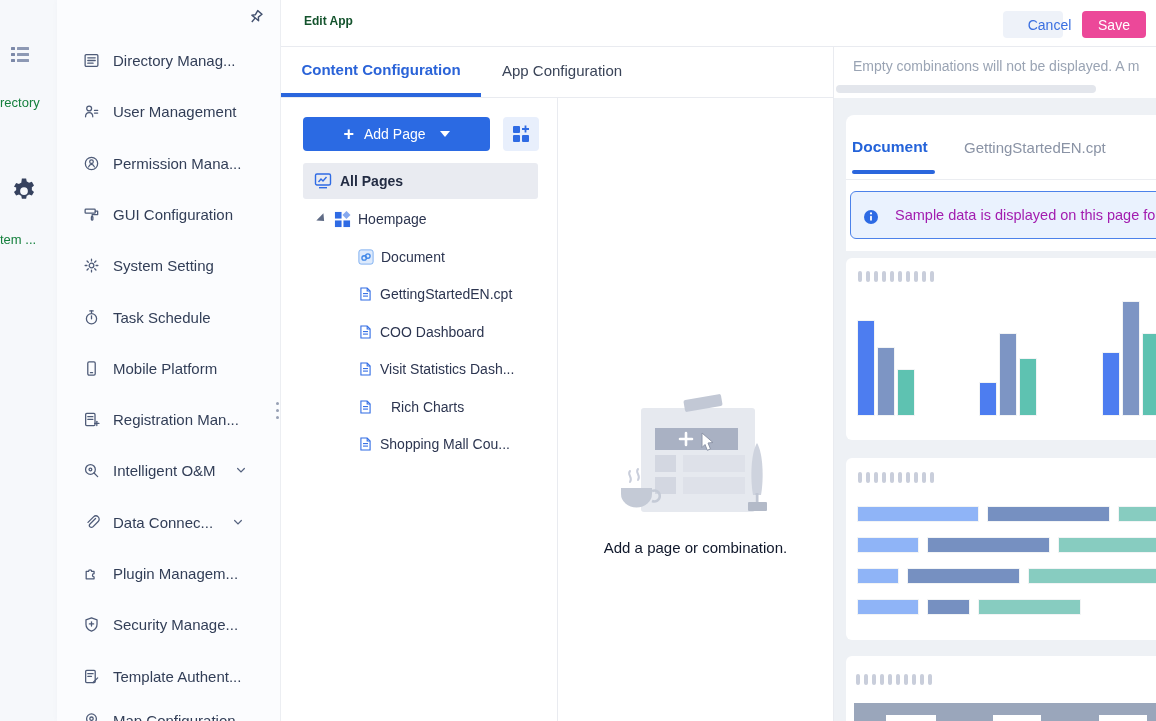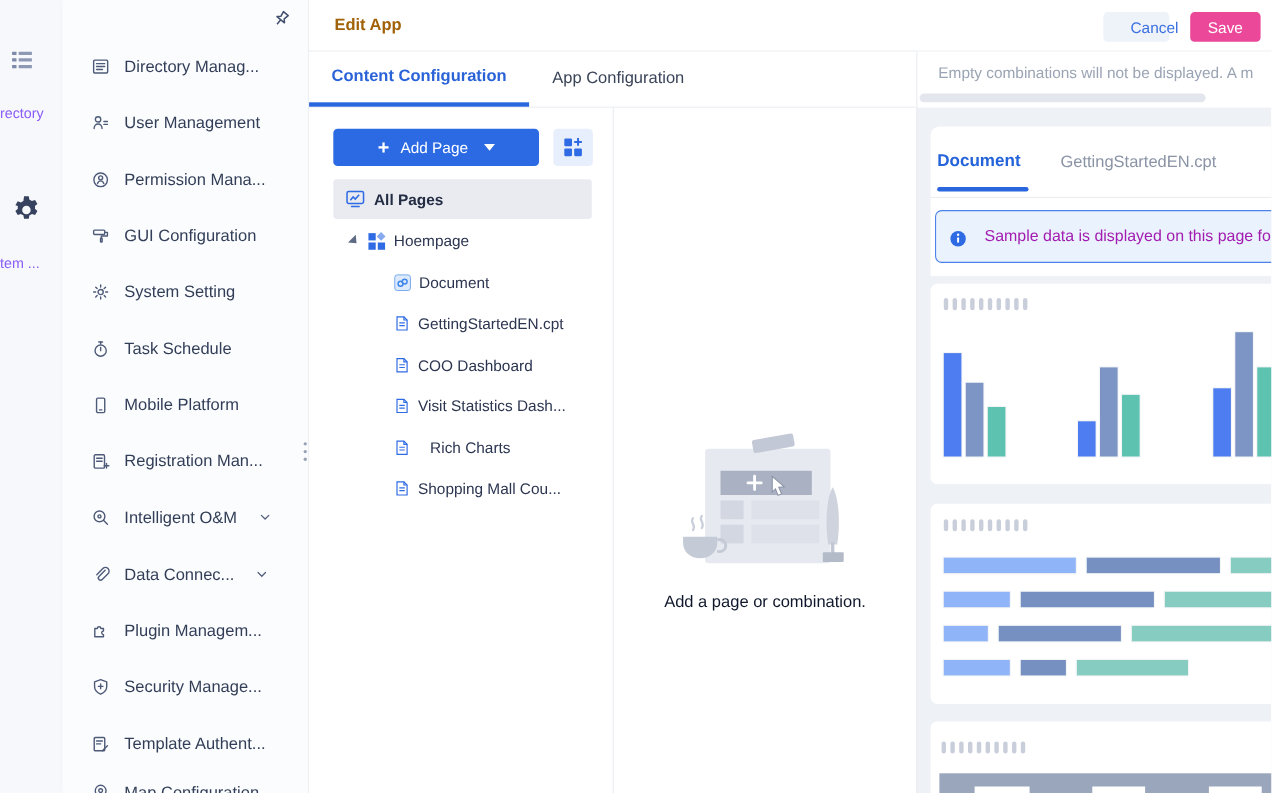--- a/index.html
+++ b/index.html
@@ -3,36 +3,36 @@
 <meta charset="utf-8">
 <style>
   * { margin:0; padding:0; box-sizing:border-box; }
   html,body { background:#fff; }
   body { font-family:"Liberation Sans","DejaVu Sans",sans-serif; }
   #app { position:relative; width:1156px; height:721px; overflow:hidden; background:#fff; }
   .abs { position:absolute; }
 
   
   .rail { left:0; top:0; width:57px; height:721px; background:#f6f8fb; }
-  .rail-label { left:0; width:70px; color:#8b5cf6; font-size:13px; white-space:nowrap; }
+  .rail-label { left:0; width:70px; color:#15803d; font-size:13px; white-space:nowrap; }
 
   
   .flyout { left:57px; top:0; width:223px; height:721px; background:#fbfcfe;
             box-shadow:3px 0 8px rgba(60,80,120,.08); }
   .pin-btn { left:186px; top:5px; width:26px; height:26px; display:flex; align-items:center; justify-content:center; cursor:pointer; }
   .menu-item { left:0; width:223px; height:50px; display:flex; align-items:center; padding-left:26px; gap:13px;
                color:#323e57; font-size:15px; white-space:nowrap; cursor:pointer; }
   .menu-item .chev { margin-left:6px; }
   .resize-dots { left:216px; top:402px; width:8px; display:flex; flex-direction:column; gap:4px; align-items:center; }
   .resize-dots i { width:3px; height:3px; border-radius:50%; background:#97a0b4; }
 
   
   .main-border { left:280px; top:0; width:1px; height:721px; background:#eceef2; }
   .topbar { left:281px; top:0; width:875px; height:47px; background:#fff; border-bottom:1px solid #e9ebf0; }
-  .app-title { left:304px; top:14px; font-size:15px; font-weight:bold; color:#a16207; }
+  .app-title { left:304px; top:14px; font-size:12px; font-weight:bold; color:#14532d; }
   .btn { display:flex; align-items:center; justify-content:center; font-size:14px; border-radius:4px; cursor:pointer; }
   .btn-cancel { left:1003px; top:11px; width:60px; height:27px; background:#eef2f9; color:#3a6fe0;padding-left:33px; }
   .btn-save { left:1082px; top:11px; width:64px; height:27px; background:#ec4899; color:#fff; }
 
   .tabbar { left:281px; top:47px; width:875px; height:51px; background:#fff; border-bottom:1px solid #e9ebf0; }
   .tab1 { left:281px; top:61px; width:200px; text-align:center; font-size:15px; font-weight:bold; color:#2a63d8; cursor:pointer; }
   .tab1-line { left:281px; top:93px; width:200px; height:4px; background:#2a66dd; }
   .tab2 { left:502px; top:62px; font-size:15px; color:#3a4458; cursor:pointer; }
 
   

